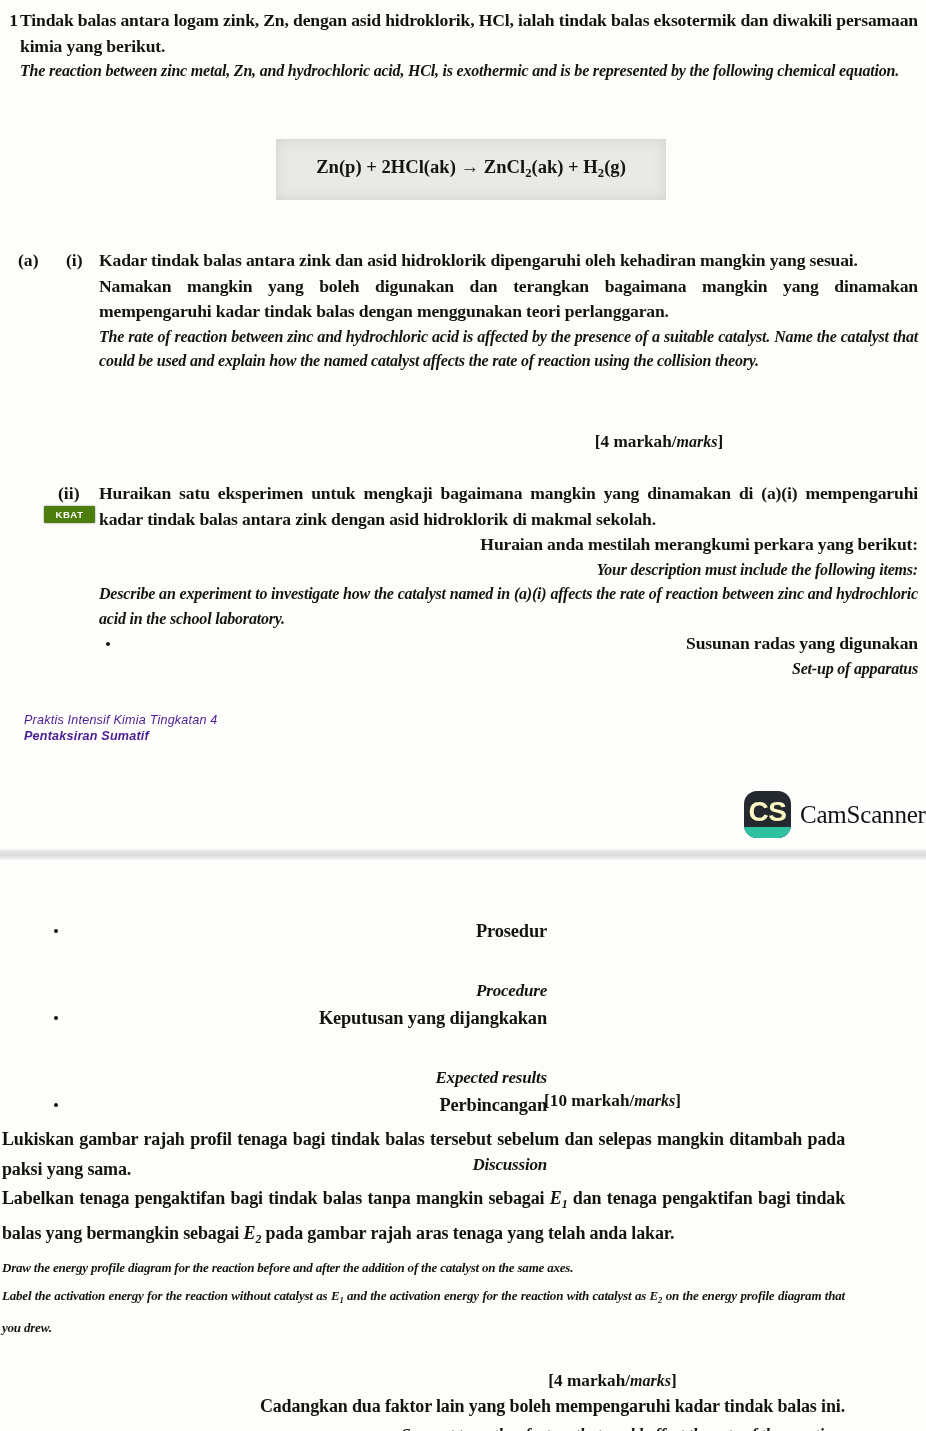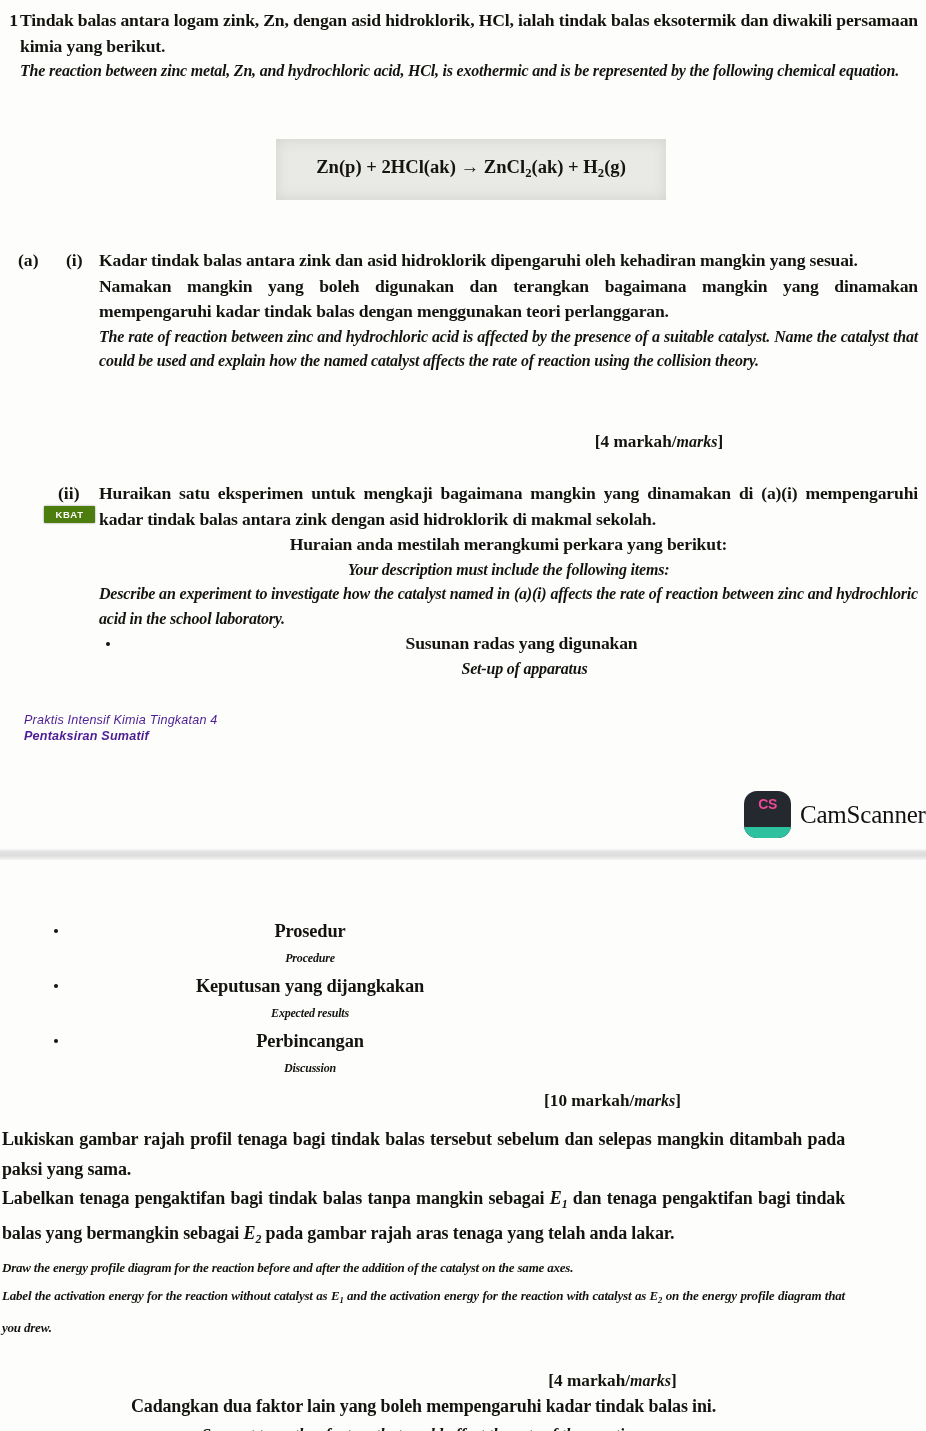--- a/index.html
+++ b/index.html
@@ -47,21 +47,21 @@
   }
   .en {            
     font-family: "Liberation Serif", "DejaVu Serif", serif;
     font-style: italic;
     font-weight: 600;
     font-size: 16px;
     line-height: 24.5px;
     text-align: justify;
     letter-spacing: -0.2px;
   }
-  .nojust { text-align: center; }
+  .nojust { text-align: right; }
 
   
   .q-number {
     position: absolute;
     left: -4px;
     top: 8px;
     width: 22px;
     font-family: "Liberation Serif", "DejaVu Serif", serif;
     font-weight: 600;
     font-size: 17.6px;
@@ -234,43 +234,43 @@
     width: 100%;
     height: 11px;
     background: #2ec1a0;
   }
   .cs-logo .cs-text {
     position: absolute;
     left: 0;
     top: 5px;
     width: 100%;
     text-align: center;
-    color: #ec4899;
+    color: #fef9c3;
     font-family: "Liberation Sans", "DejaVu Sans", sans-serif;
     font-weight: 700;
-    font-size: 14px;
+    font-size: 28px;
     letter-spacing: -0.5px;
   }
   .cs-word {
     font-family: "Liberation Serif", "DejaVu Serif", serif;
     font-size: 25px;
     color: #111111;
     letter-spacing: -0.2px;
     white-space: nowrap;
   }
 
   
   .p2-bullets {
     position: absolute;
     left: 47px;
     top: 57px;
     width: 500px;
   }
   .p2-bullets .ml { font-size: 18.4px; line-height: 28px; }
-  .p2-bullets .en { font-size: 12px; line-height: 27px; }
+  .p2-bullets .en { font-size: 17px; line-height: 27px; margin-top: 32px; }
   .p2-bullets .bullet-dot { top: 12px; }
 
   .marks-a-ii {
     position: absolute;
     left: 380px;
     top: 228px;
     width: 465px;
   }
 
   .part-b-body {

